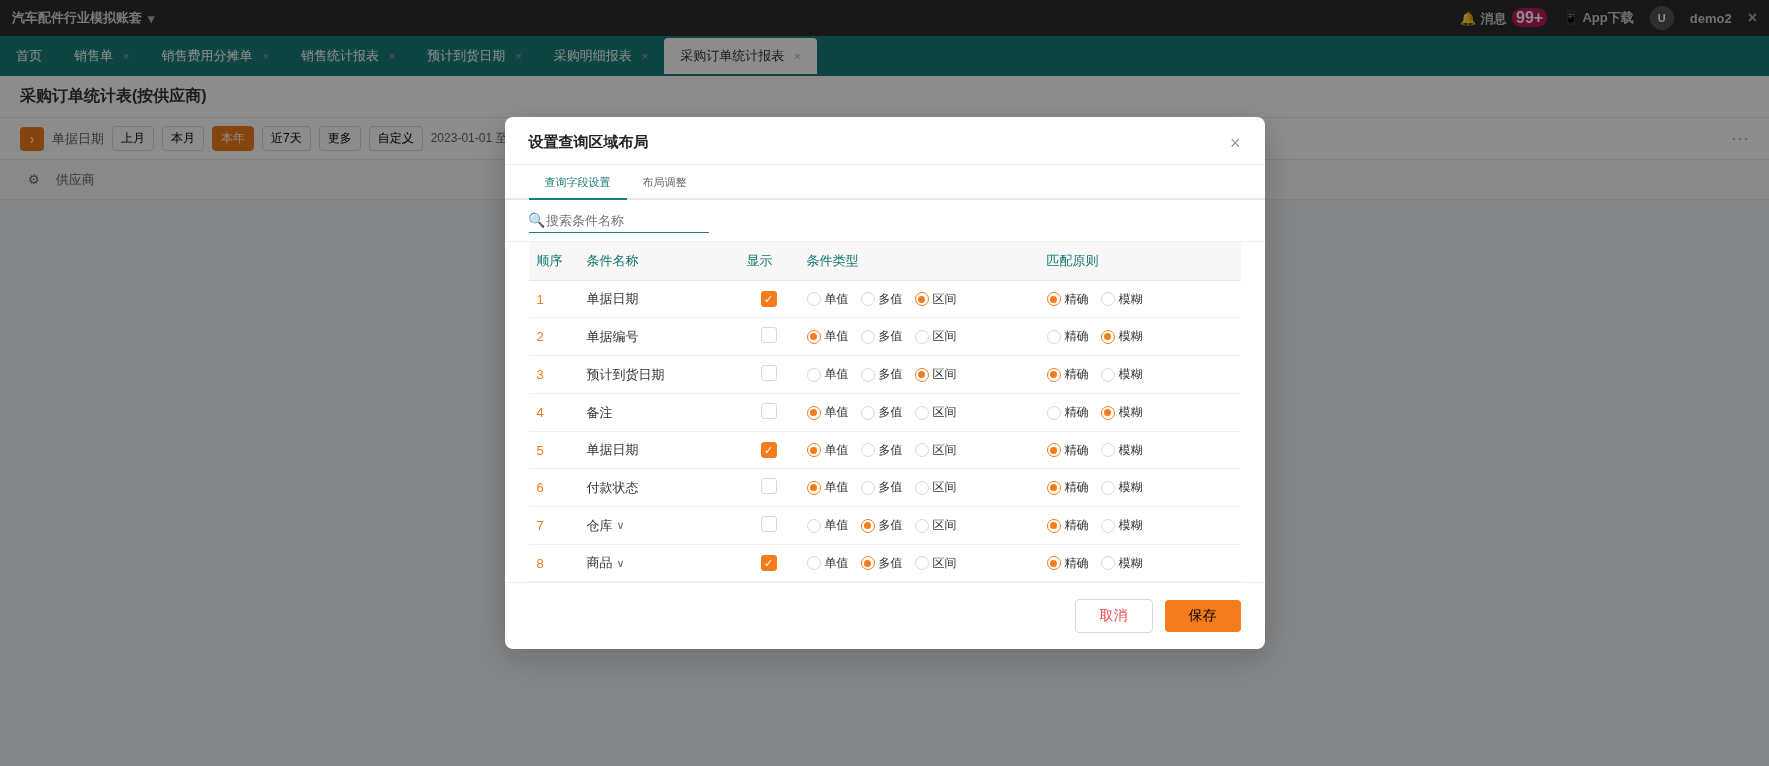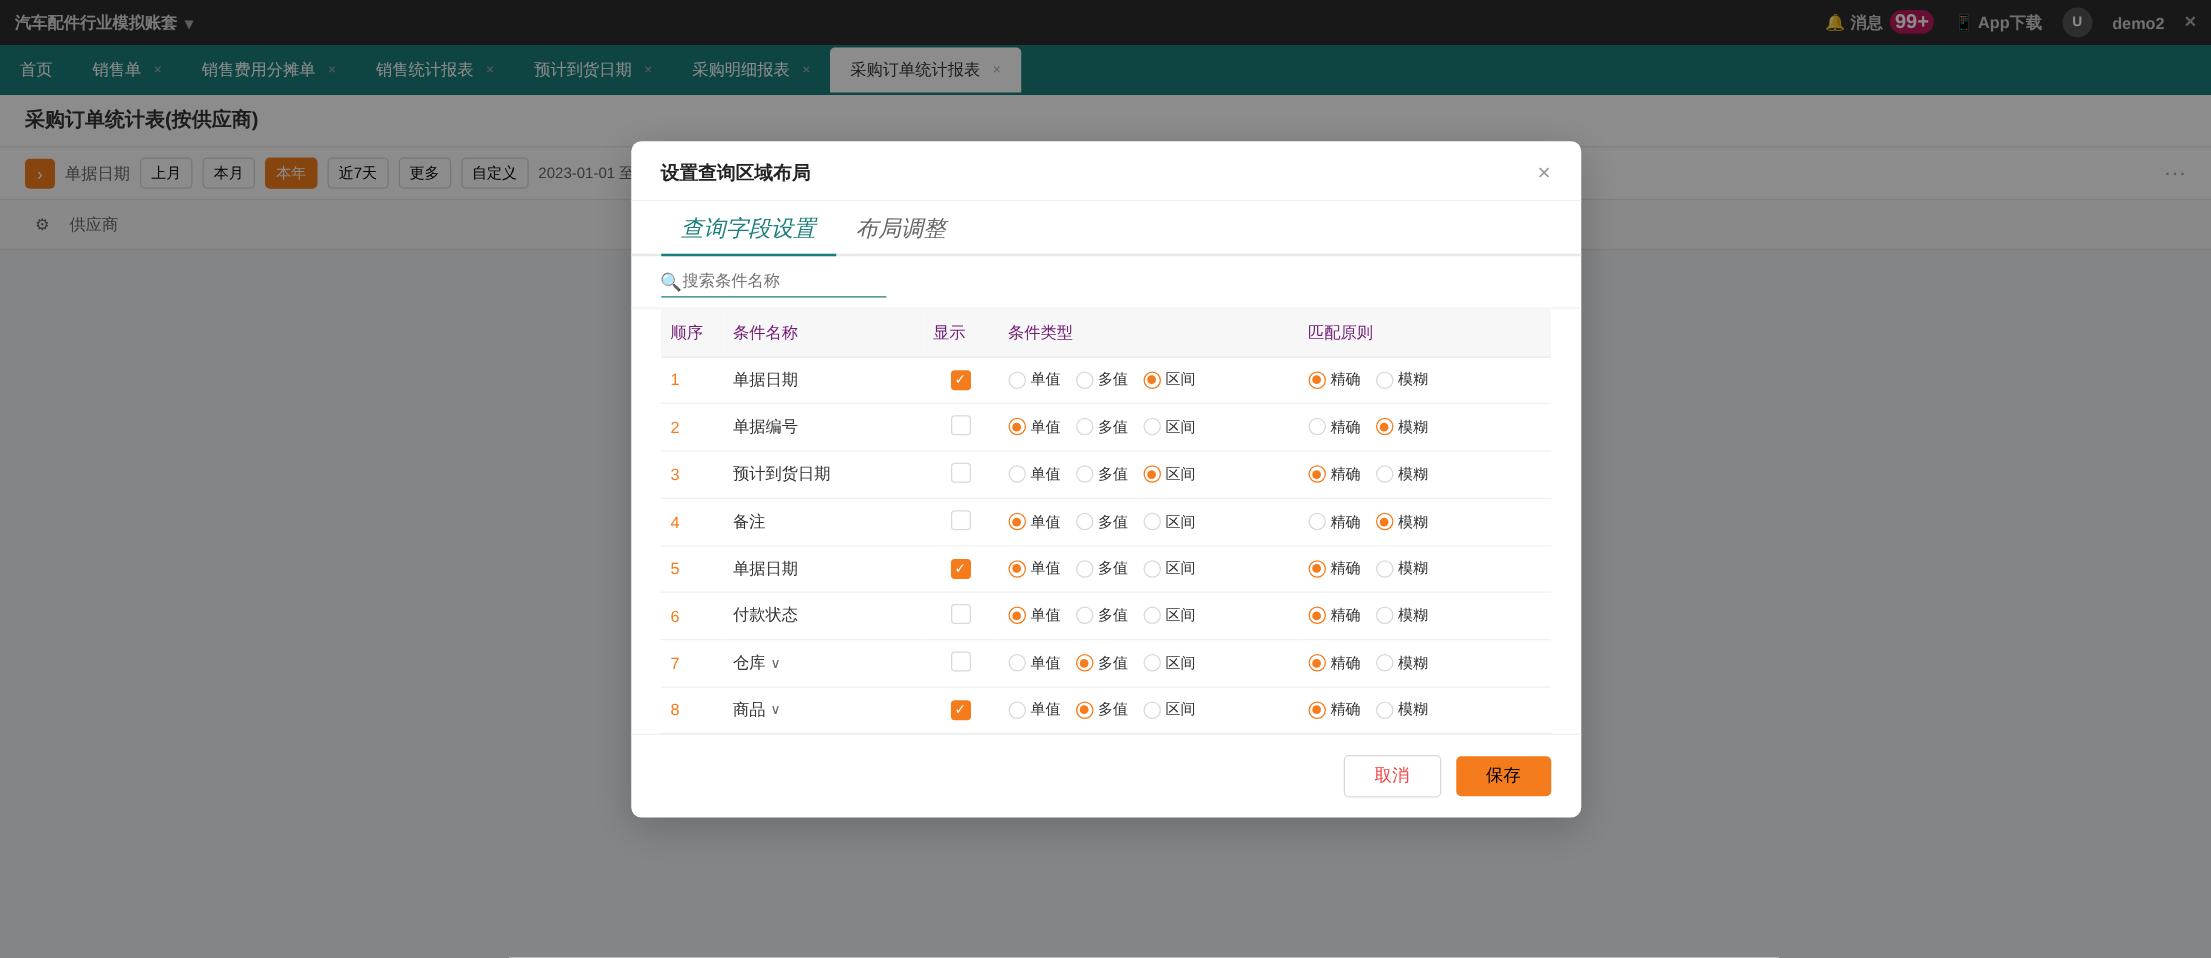--- a/index.html
+++ b/index.html
@@ -135,26 +135,25 @@
     
     .dialog-tabs {
       display: flex;
       align-items: flex-end;
       padding: 0 24px;
       border-bottom: 2px solid #e8e8e8;
       gap: 0;
     }
     .dialog-tab {
       padding: 10px 16px 8px;
-      font-size: 18px;
+      font-size: 11px;
       color: #666;
       cursor: pointer;
       border-bottom: 2px solid transparent;
       margin-bottom: -2px;
-      font-style: italic;
     }
     .dialog-tab.active {
       color: #1a7f7a;
       border-bottom: 2px solid #1a7f7a;
       font-weight: 500;
     }
 
     
     .search-box {
       display: flex;
@@ -190,21 +189,21 @@
       width: 100%;
       border-collapse: collapse;
     }
     .dialog-table thead tr {
       background: #f7f7f7;
     }
     .dialog-table th {
       padding: 10px 8px;
       text-align: left;
       font-size: 13px;
-      color: #701a75;
+      color: #0f766e;
       font-weight: 500;
       border-bottom: 1px solid #e8e8e8;
     }
     .dialog-table td {
       padding: 9px 8px;
       font-size: 13px;
       color: #333;
       border-bottom: 1px solid #f0f0f0;
       vertical-align: middle;
     }

